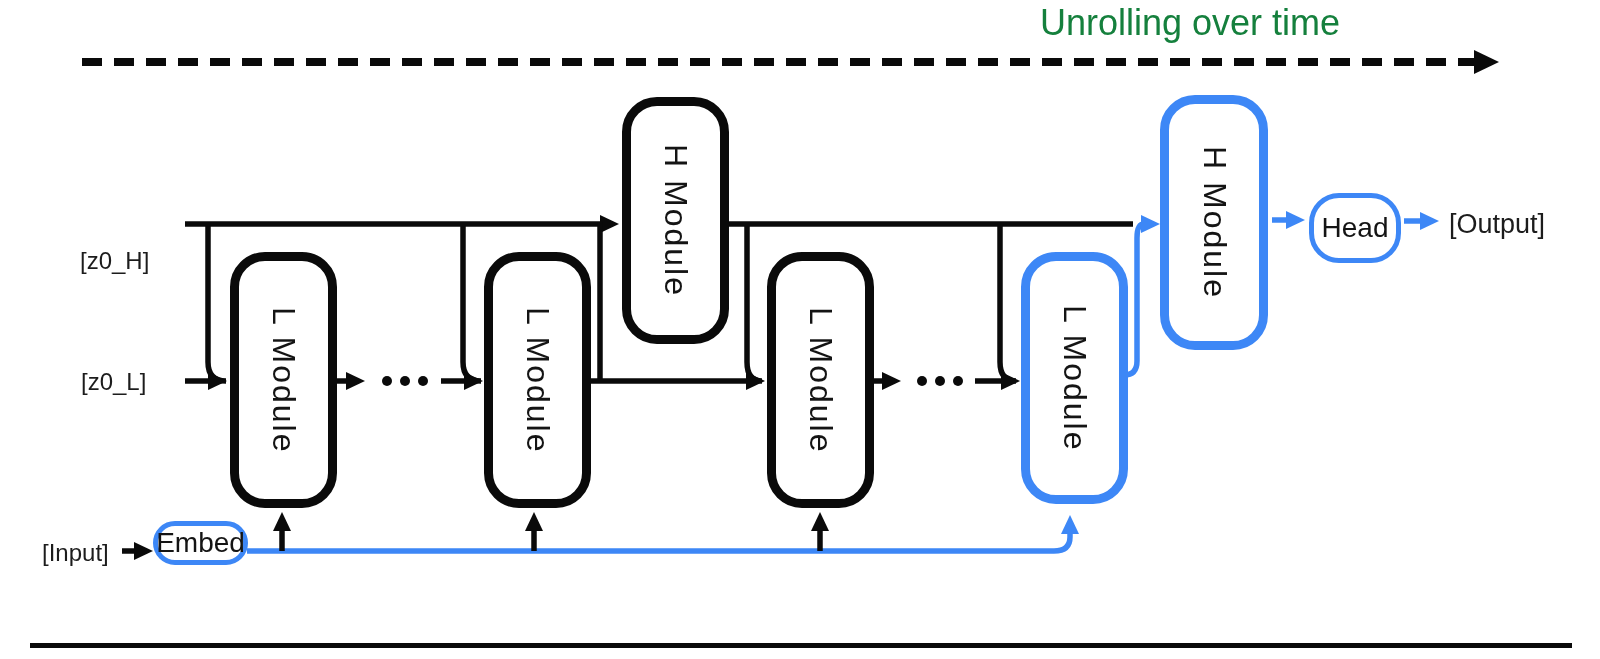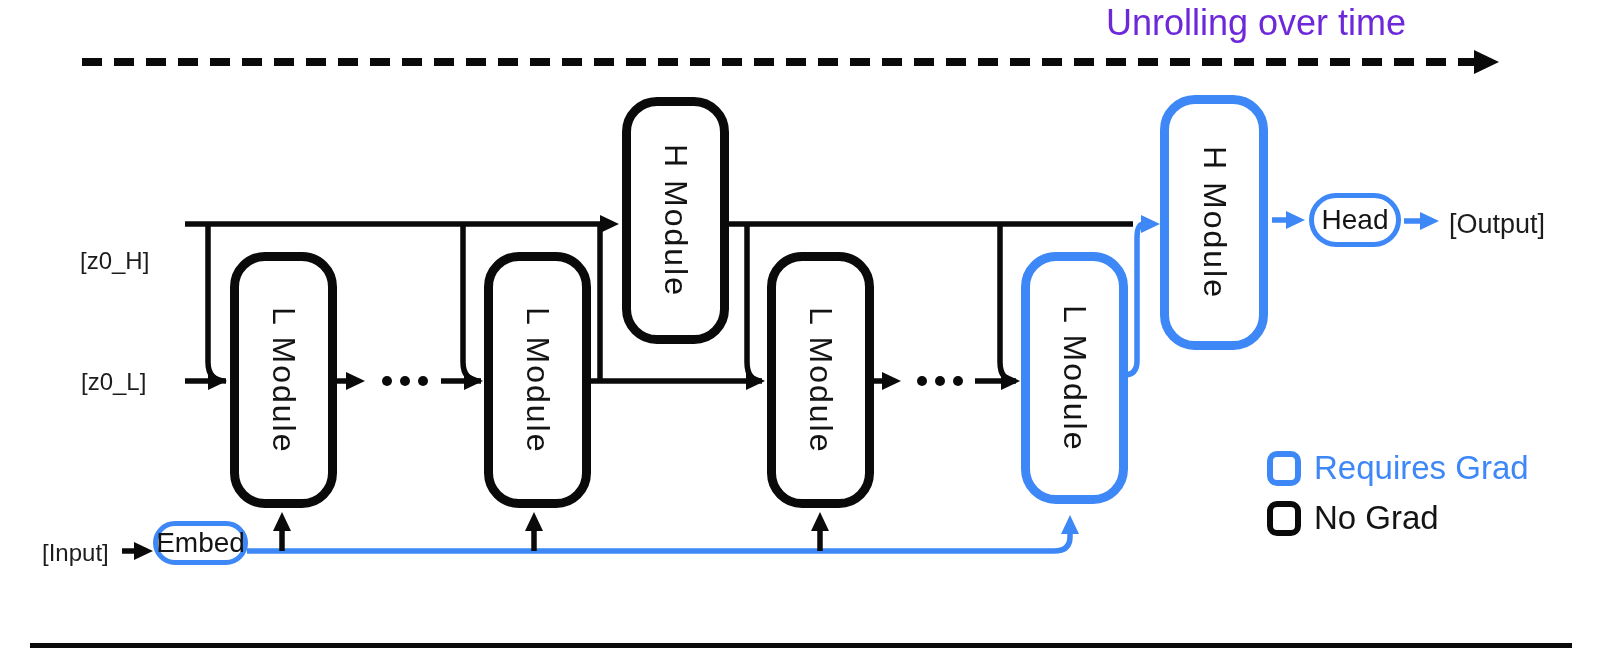--- a/index.html
+++ b/index.html
@@ -12,21 +12,21 @@
   .wires { position: absolute; left: 0; top: 0; width: 1600px; height: 659px; }
   .k { stroke: #0a0a0a; stroke-width: 5.5; fill: none; }
   .b { stroke: var(--blue); stroke-width: 5.5; fill: none; }
   .dash { stroke: #0a0a0a; stroke-width: 8; fill: none; stroke-dasharray: 20 12; }
   .mk-black { fill: #0a0a0a; }
   .mk-blue { fill: var(--blue); }
   .dot { fill: #0a0a0a; }
 
   .title {
     position: absolute; left: 1040px; top: 2px; width: 432px;
-    text-align: center; font-size: 36px; color: #6d28d9; white-space: nowrap;
+    text-align: left; font-size: 36px; color: #15803d; white-space: nowrap;
   }
   .iolabel { position: absolute; font-size: 24px; color: #1c1c1c; white-space: nowrap; }
   .module {
     position: absolute; background: #fff; border: 9px solid #0a0a0a; border-radius: 35px;
     display: flex; align-items: center; justify-content: center;
   }
   .module.blue { border-color: var(--blue); }
   .vtext {
     writing-mode: vertical-rl; text-orientation: mixed;
     font-size: 32px; letter-spacing: 2px; color: #141414; white-space: nowrap;
@@ -123,29 +123,19 @@
   <div class="module blue" style="left:1021px; top:252px; width:107px; height:252px;">
     <span class="vtext">L Module</span>
   </div>
   <div class="module blue" style="left:1160px; top:95px; width:108px; height:255px;">
     <span class="vtext">H Module</span>
   </div>
 
   <div class="pill" style="left:153px; top:521px; width:95px; height:44px;">
     <span>Embed</span>
   </div>
-  <div class="pill" style="left:1309px; top:193px; width:92px; height:54px;">
+  <div class="pill" style="left:1309px; top:193px; width:92px; height:70px;">
     <span>Head</span>
   </div>
 
-  <div class="legend">
-    <div class="legend-row">
-      <div class="swatch blue"></div>
-      <div class="legend-label blue">Requires Grad</div>
-    </div>
-    <div class="legend-row">
-      <div class="swatch"></div>
-      <div class="legend-label">No Grad</div>
-    </div>
-  </div>
 
   <div class="bottom-rule"></div>
 </div>
 
 </body></html>

